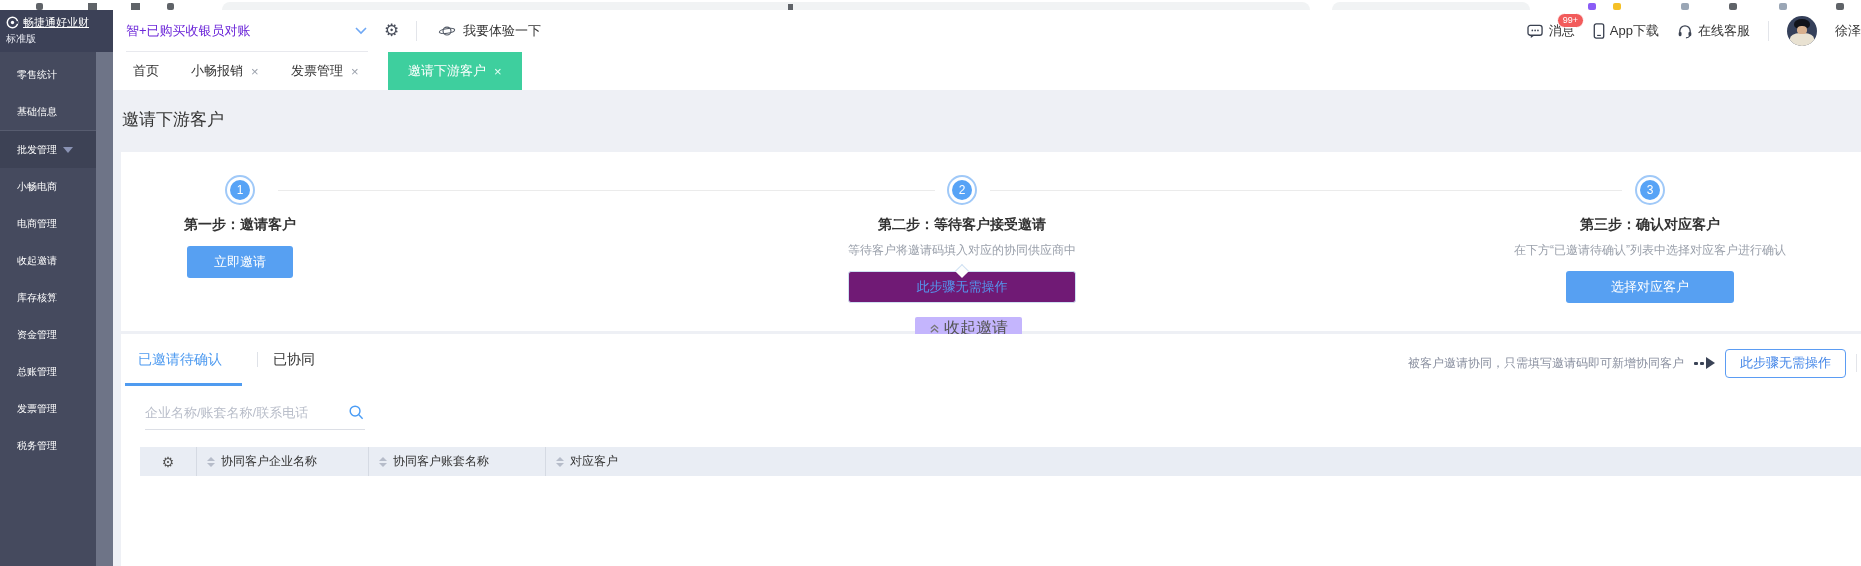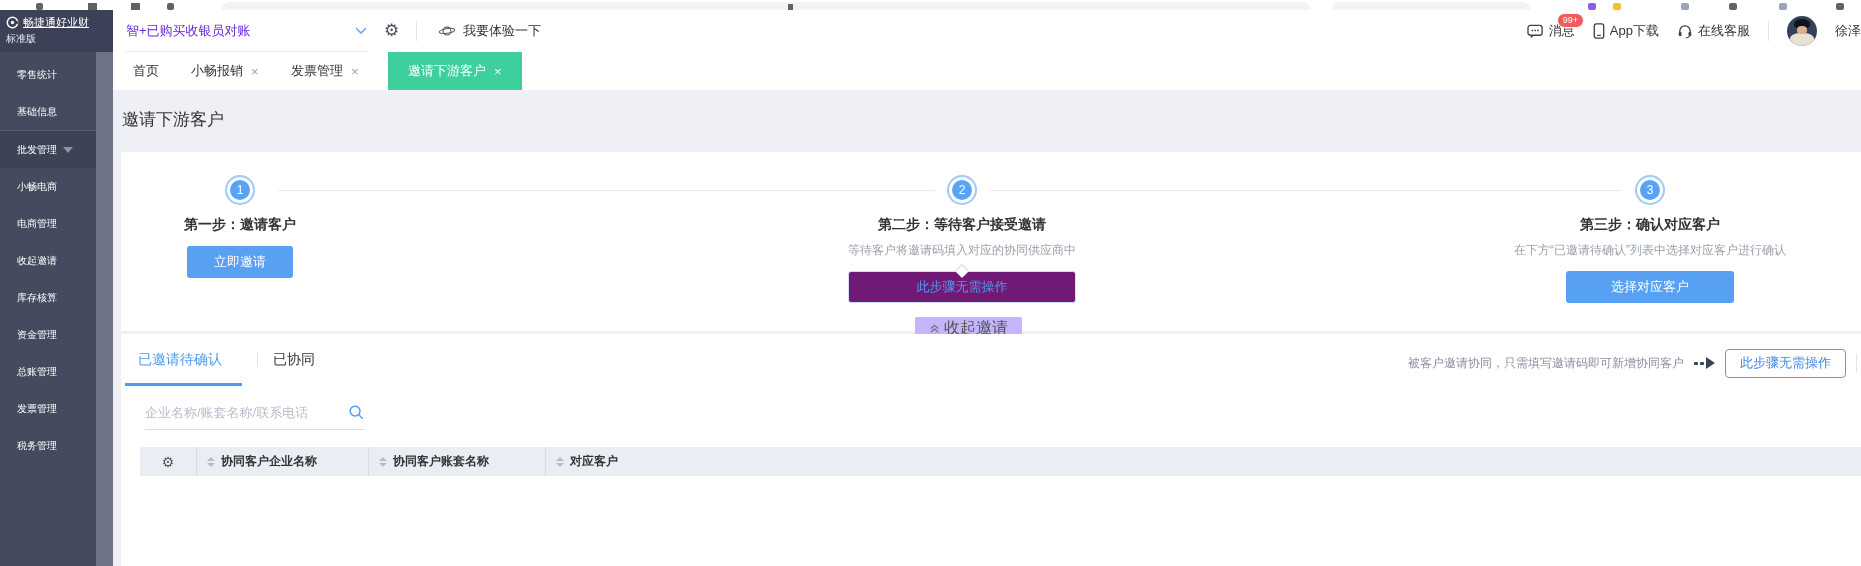--- a/index.html
+++ b/index.html
@@ -81,21 +81,21 @@
   .dash-arrow { display:flex; align-items:center; gap:2px; }
   .dash-arrow i { width:4px; height:3px; background:#3a4356; border-radius:1px; }
   .dash-arrow .tri { width:0; height:0; border-top:6px solid transparent; border-bottom:6px solid transparent; border-left:9px solid #3a4356; }
   .add-btn { height:29px; padding:0 14px; background:#fff; border:1px solid #5b9cf3; color:#4285e8; font-size:13px; border-radius:4px; cursor:pointer; font-family:inherit; }
   .act-div { height:18px; }
   .refresh { display:flex; align-items:center; gap:4px; font-size:13px; color:#555; cursor:pointer; }
   .search-box { position:absolute; left:24px; top:62px; width:220px; height:34px; border-bottom:1px solid #dcdfe6; display:flex; align-items:center; }
   .search-box input { flex:1; border:none; outline:none; font-size:13px; color:#333; font-family:inherit; background:transparent; }
   .search-box input::placeholder { color:#b8bdc9; }
   .table-header { position:absolute; left:19px; top:113px; right:0; height:29px; background:#e9edf4; display:flex; align-items:stretch; }
-  .th-cell { display:flex; align-items:center; gap:6px; padding-left:10px; font-size:12px; font-weight:bold; color:#333; border-right:1px solid #d5dae3; }
+  .th-cell { display:flex; align-items:center; gap:6px; padding-left:10px; font-size:12px; font-weight:normal; color:#333; border-right:1px solid #d5dae3; }
   .th-gear { width:57px; justify-content:center; padding-left:0; font-weight:normal; font-size:14px; color:#555; cursor:pointer; }
   .th-c1 { width:172px; } .th-c2 { width:177px; } .th-c3 { flex:1; border-right:none; }
   .sort { display:flex; flex-direction:column; gap:2px; cursor:pointer; }
   .sort i { width:0; height:0; border-left:4px solid transparent; border-right:4px solid transparent; }
   .sort .up { border-bottom:4px solid #b6bcc9; } .sort .dn { border-top:4px solid #b6bcc9; }
 </style>
 </head>
 <body>
 
 <div class="browser-strip">

